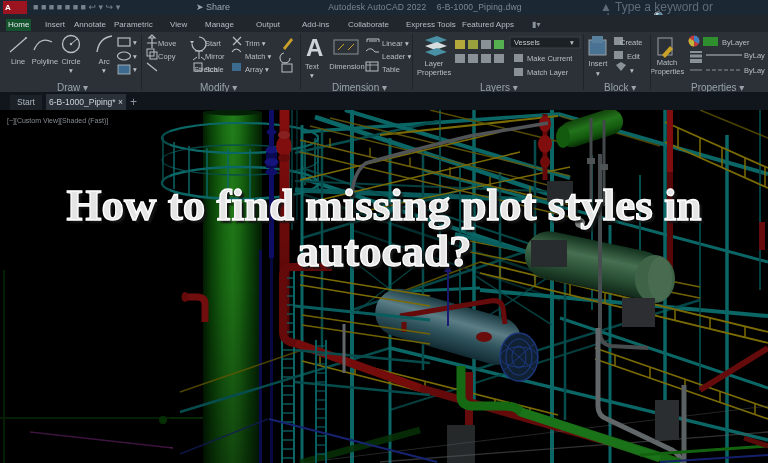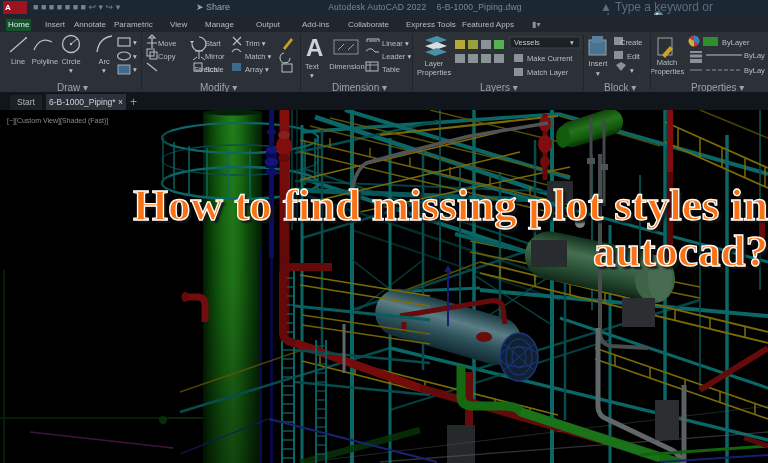--- a/index.html
+++ b/index.html
@@ -25,22 +25,22 @@
   
   #filetabs{position:absolute;left:0;top:92px;width:768px;height:18px;background:#10161c;}
   #ftstart{position:absolute;left:10px;top:3px;width:32px;height:15px;background:#1b2127;color:#aeb6bd;
     font-size:8.5px;line-height:15px;text-align:center;}
   #ftmain{position:absolute;left:46px;top:2px;width:80px;height:16px;background:#2a3138;color:#cfd5da;
     font-size:8.5px;line-height:16px;text-align:center;}
   #ftplus{position:absolute;left:130px;top:3px;color:#8a939b;font-size:12px;line-height:14px;}
   
   #canvas{position:absolute;left:0;top:110px;width:768px;height:353px;background:#000;}
   #vplabel{position:absolute;left:7px;top:7px;color:#878d93;font-size:7px;font-family:"Liberation Sans",sans-serif;}
-  #overlay{position:absolute;left:0;top:72px;width:768px;text-align:right;
-    font-family:"Liberation Serif",serif;font-weight:bold;color:#f97316;font-size:45px;line-height:46px;font-variant-ligatures:none;letter-spacing:0;
+  #overlay{position:absolute;left:0;top:72px;width:768px;text-align:center;
+    font-family:"Liberation Serif",serif;font-weight:bold;color:#e5e5e5;font-size:45px;line-height:46px;font-variant-ligatures:none;letter-spacing:0;
     -webkit-text-stroke:1.3px #fff;
     text-shadow:3px 3px 2px rgba(22,22,22,.96), 1px 1px 0 rgba(22,22,22,.9);}
 </style>
 </head>
 <body>
 <div id="stage">
   <div id="titlebar">
     <div id="logo">A</div>
     <div class="qat" style="left:33px;">■&nbsp;■&nbsp;■&nbsp;■&nbsp;■&nbsp;■&nbsp;■&nbsp;↩ ▾ ↪ ▾</div>
     <div class="qat" style="left:196px;color:#99a4b0;">➤ Share</div>

